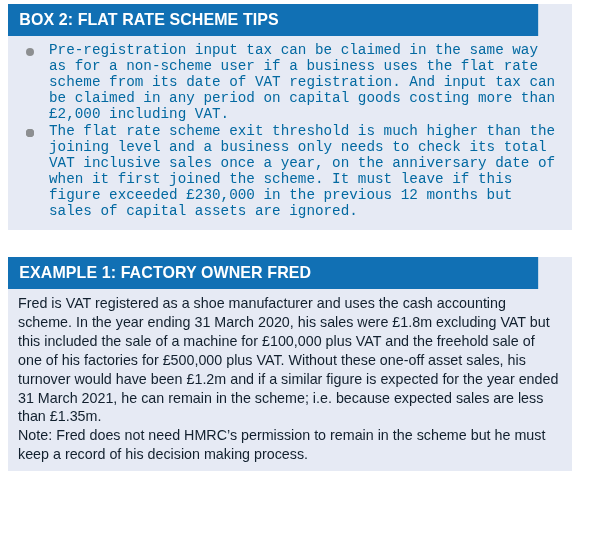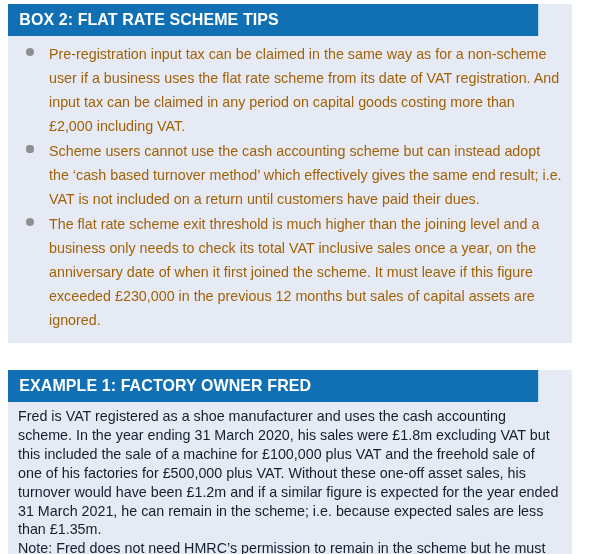--- a/index.html
+++ b/index.html
@@ -52,22 +52,23 @@
     list-style: none;
     margin: 0;
     padding: 0;
   }
 
   ul.tips li {
     position: relative;
     padding-left: 31px;
     margin: 0 0 1px 0;
     font-size: 14.3px;
-    line-height: 24px;
-    color: #a16207;
+    line-height: 16px;
+    color: #0369a1;
+    font-family: Liberation Mono, monospace;
   }
 
   ul.tips li .bullet-dot {
     position: absolute;
     left: 8px;
     top: 6px;
     width: 8px;
     height: 8px;
     border-radius: 50%;
     background: #8d8f91;
@@ -102,21 +103,20 @@
       <ul class="tips">
         <li>
           <span class="bullet-dot"></span>
           <span>Pre-registration input tax can be claimed in the same way as for a non-scheme user if a business uses the flat rate scheme from its date of VAT registration. And input tax can be claimed in any period on capital goods costing more than £2,000 including VAT.</span>
         </li>
         <li>
           <span class="bullet-dot"></span>
         </li>
         <li>
           <span class="bullet-dot"></span>
-          <span>Scheme users cannot use the cash accounting scheme but can instead adopt the ‘cash based turnover method’ which effectively gives the same end result; i.e. VAT is not included on a return until customers have paid their dues.</span>
         </li>
         <li>
           <span class="bullet-dot"></span>
           <span>The flat rate scheme exit threshold is much higher than the joining level and a business only needs to check its total VAT inclusive sales once a year, on the anniversary date of when it first joined the scheme. It must leave if this figure exceeded £230,000 in the previous 12 months but sales of capital assets are ignored.</span>
         </li>
       </ul>
     </div>
   </section>
 
   <div class="gap"></div>

